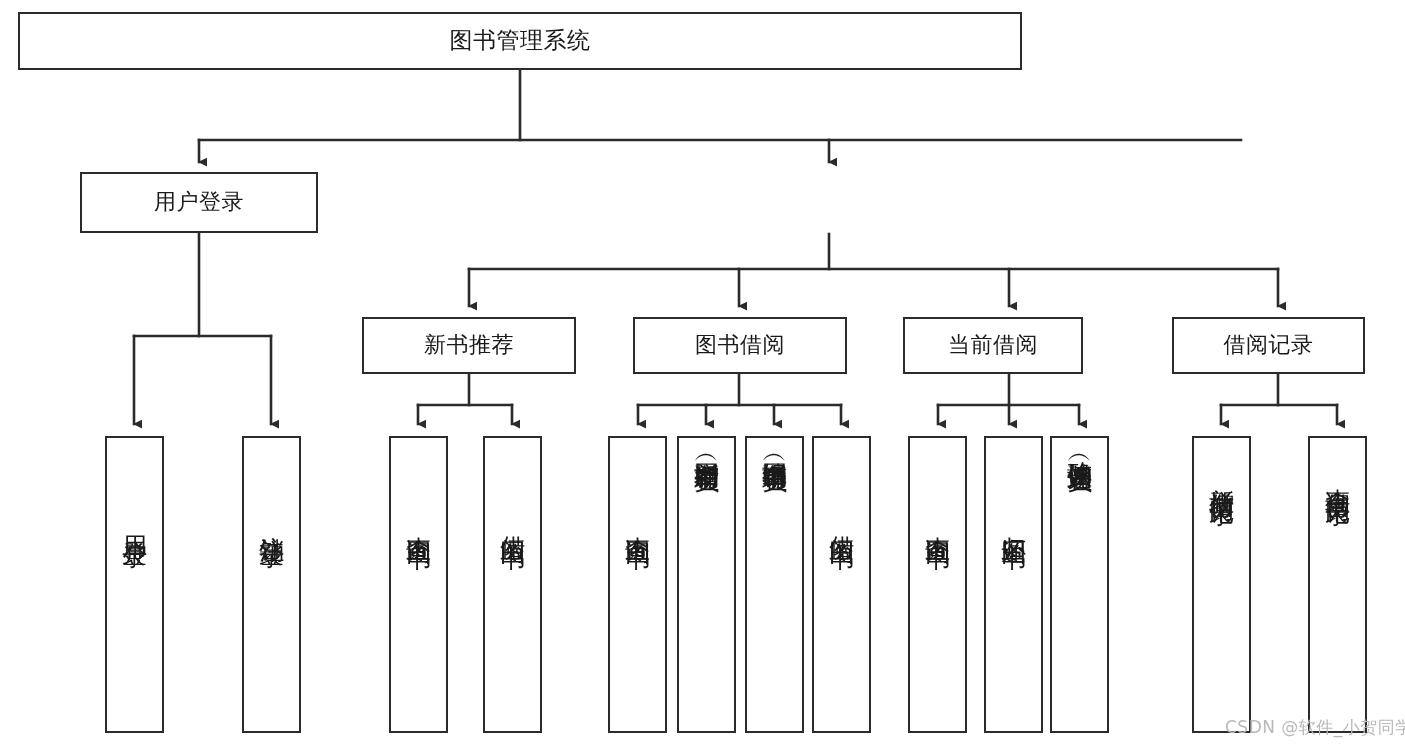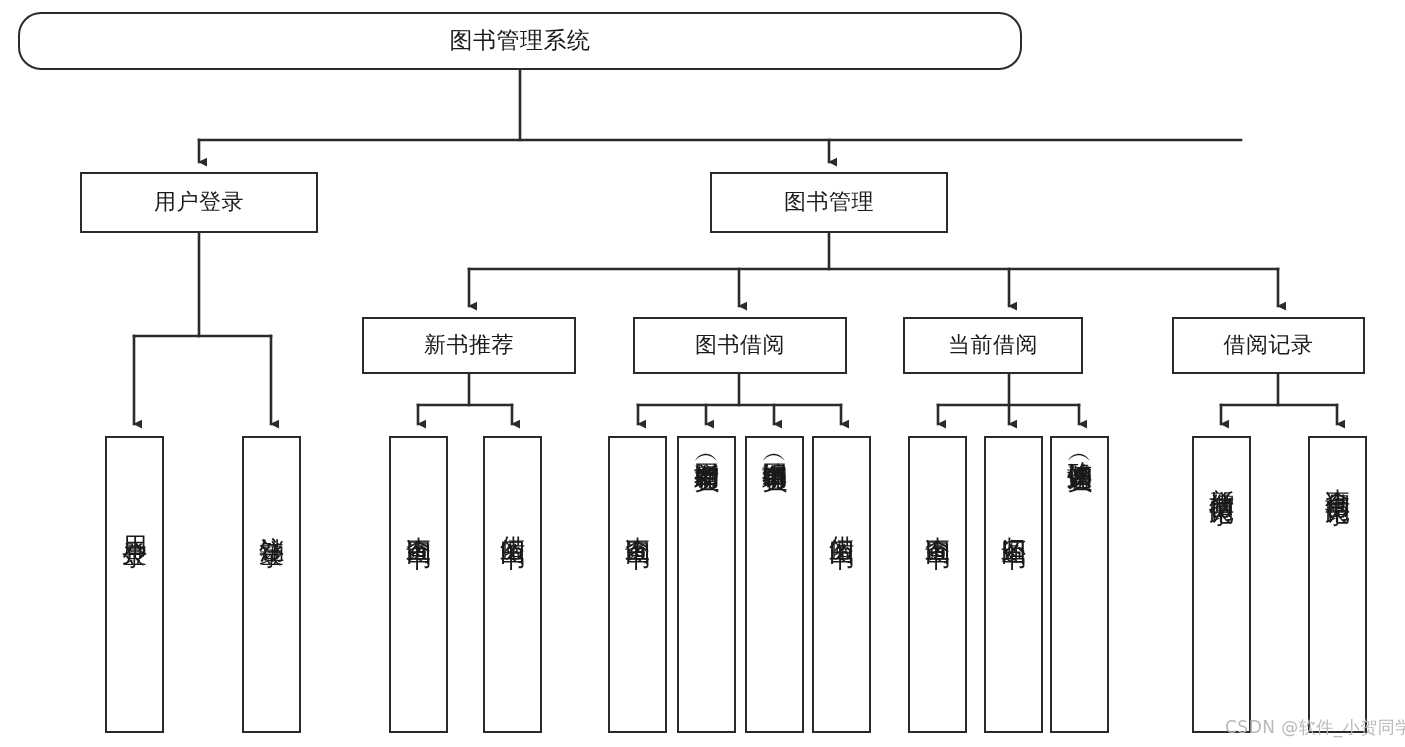--- a/index.html
+++ b/index.html
@@ -120,31 +120,28 @@
       <path d="M1009,405 L1009,424" marker-end="url(#arw)"></path>
       <path d="M1079,405 L1079,424" marker-end="url(#arw)"></path>
 
       <path d="M1278,374 L1278,405"></path>
       <path d="M1221,405 L1337,405"></path>
       <path d="M1221,405 L1221,424" marker-end="url(#arw)"></path>
       <path d="M1337,405 L1337,424" marker-end="url(#arw)"></path>
     </g>
   </svg>
 
-  <div class="node h root" style="left:18px; top:12px; width:1004px; height:58px;border-radius:23px;">
+  <div class="node h root" style="left:18px; top:12px; width:1004px; height:58px;">
     <span class="lbl">图书管理系统</span>
   </div>
 
   <div class="node h" style="left:80px; top:172px; width:238px; height:61px;">
     <span class="lbl">用户登录</span>
   </div>
 
-  <div class="node h" style="left:710px; top:172px; width:238px; height:61px;">
-    <span class="lbl">图书管理</span>
-  </div>
 
   <div class="node h" style="left:362px; top:317px; width:214px; height:57px;">
     <span class="lbl">新书推荐</span>
   </div>
 
   <div class="node h" style="left:633px; top:317px; width:214px; height:57px;">
     <span class="lbl">图书借阅</span>
   </div>
 
   <div class="node h" style="left:903px; top:317px; width:180px; height:57px;">

